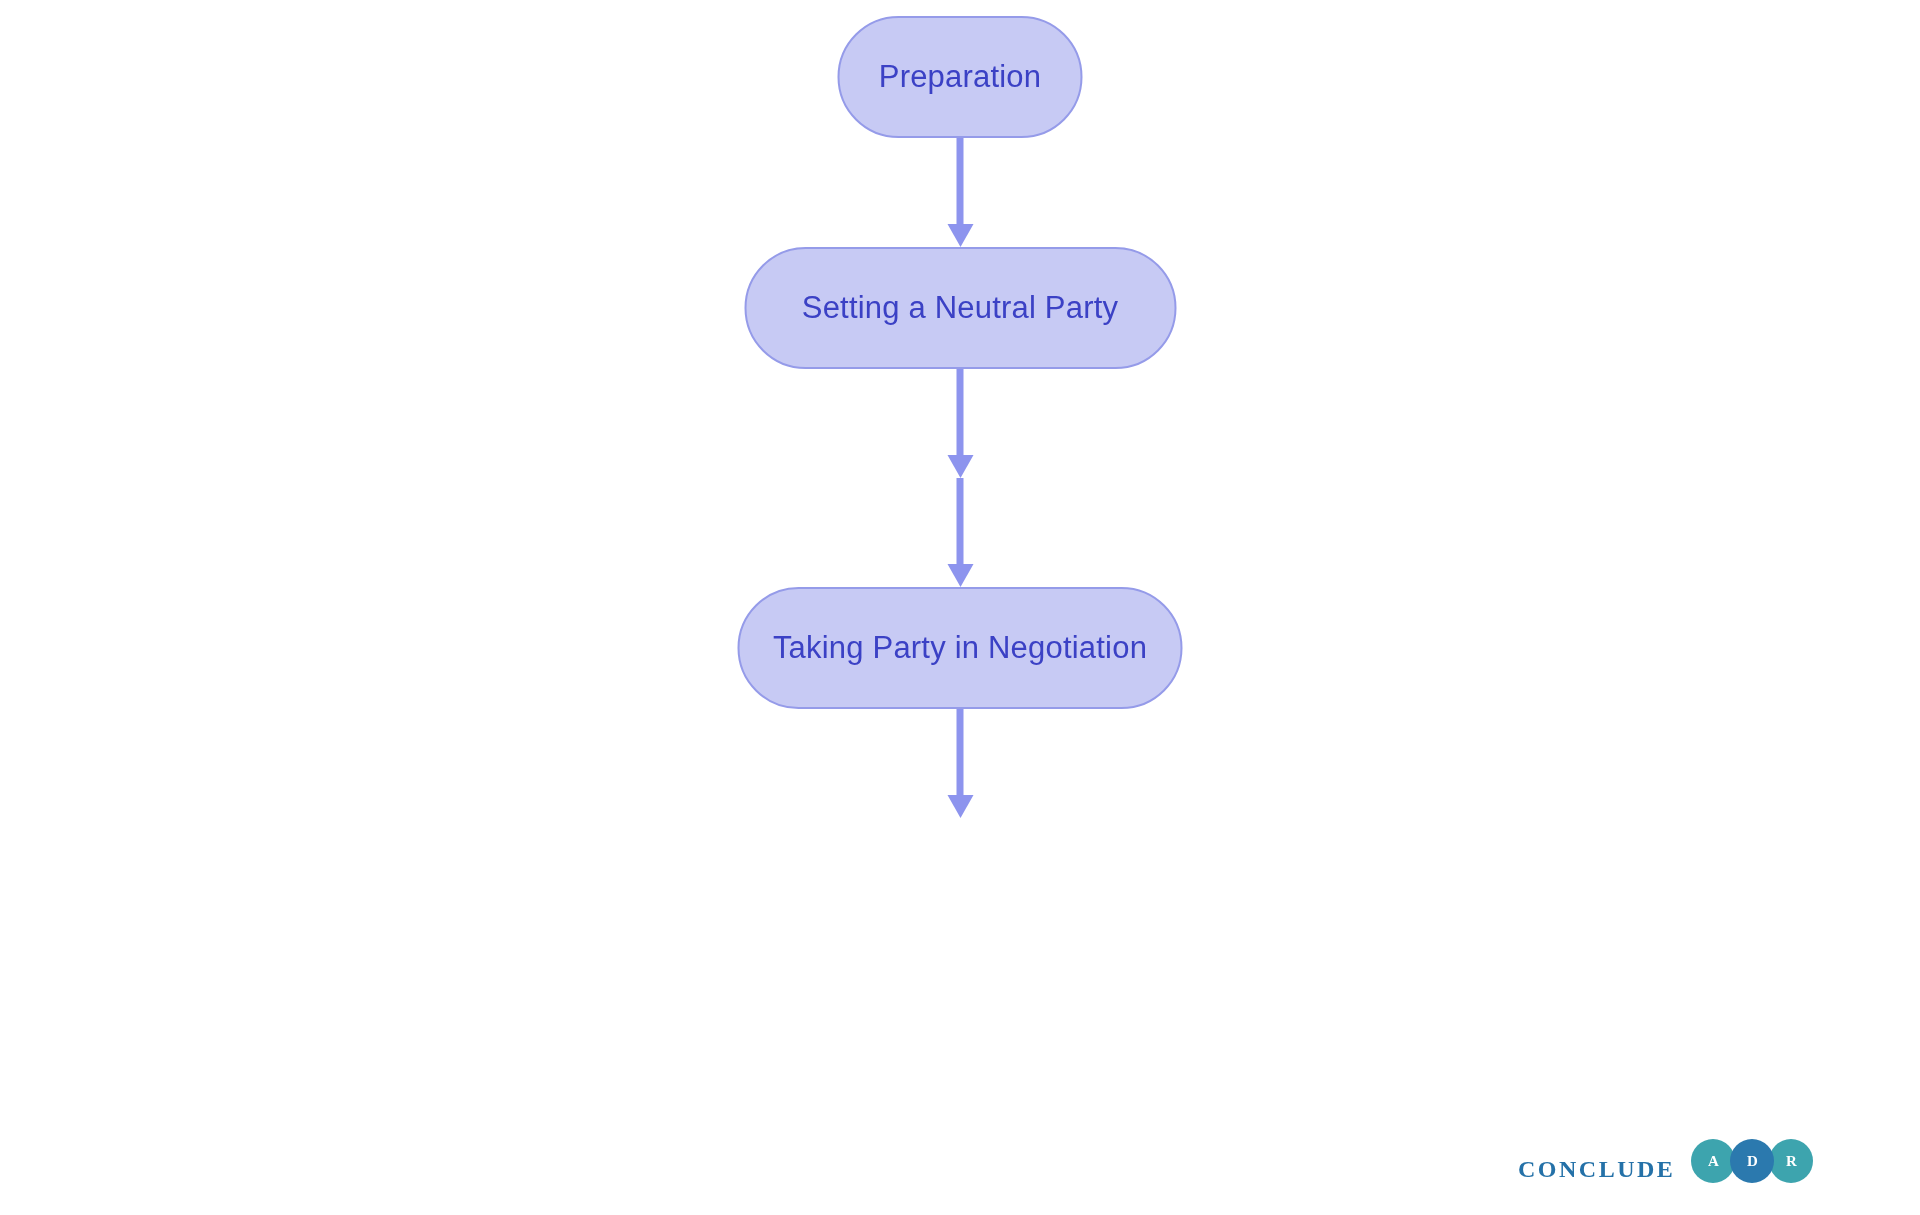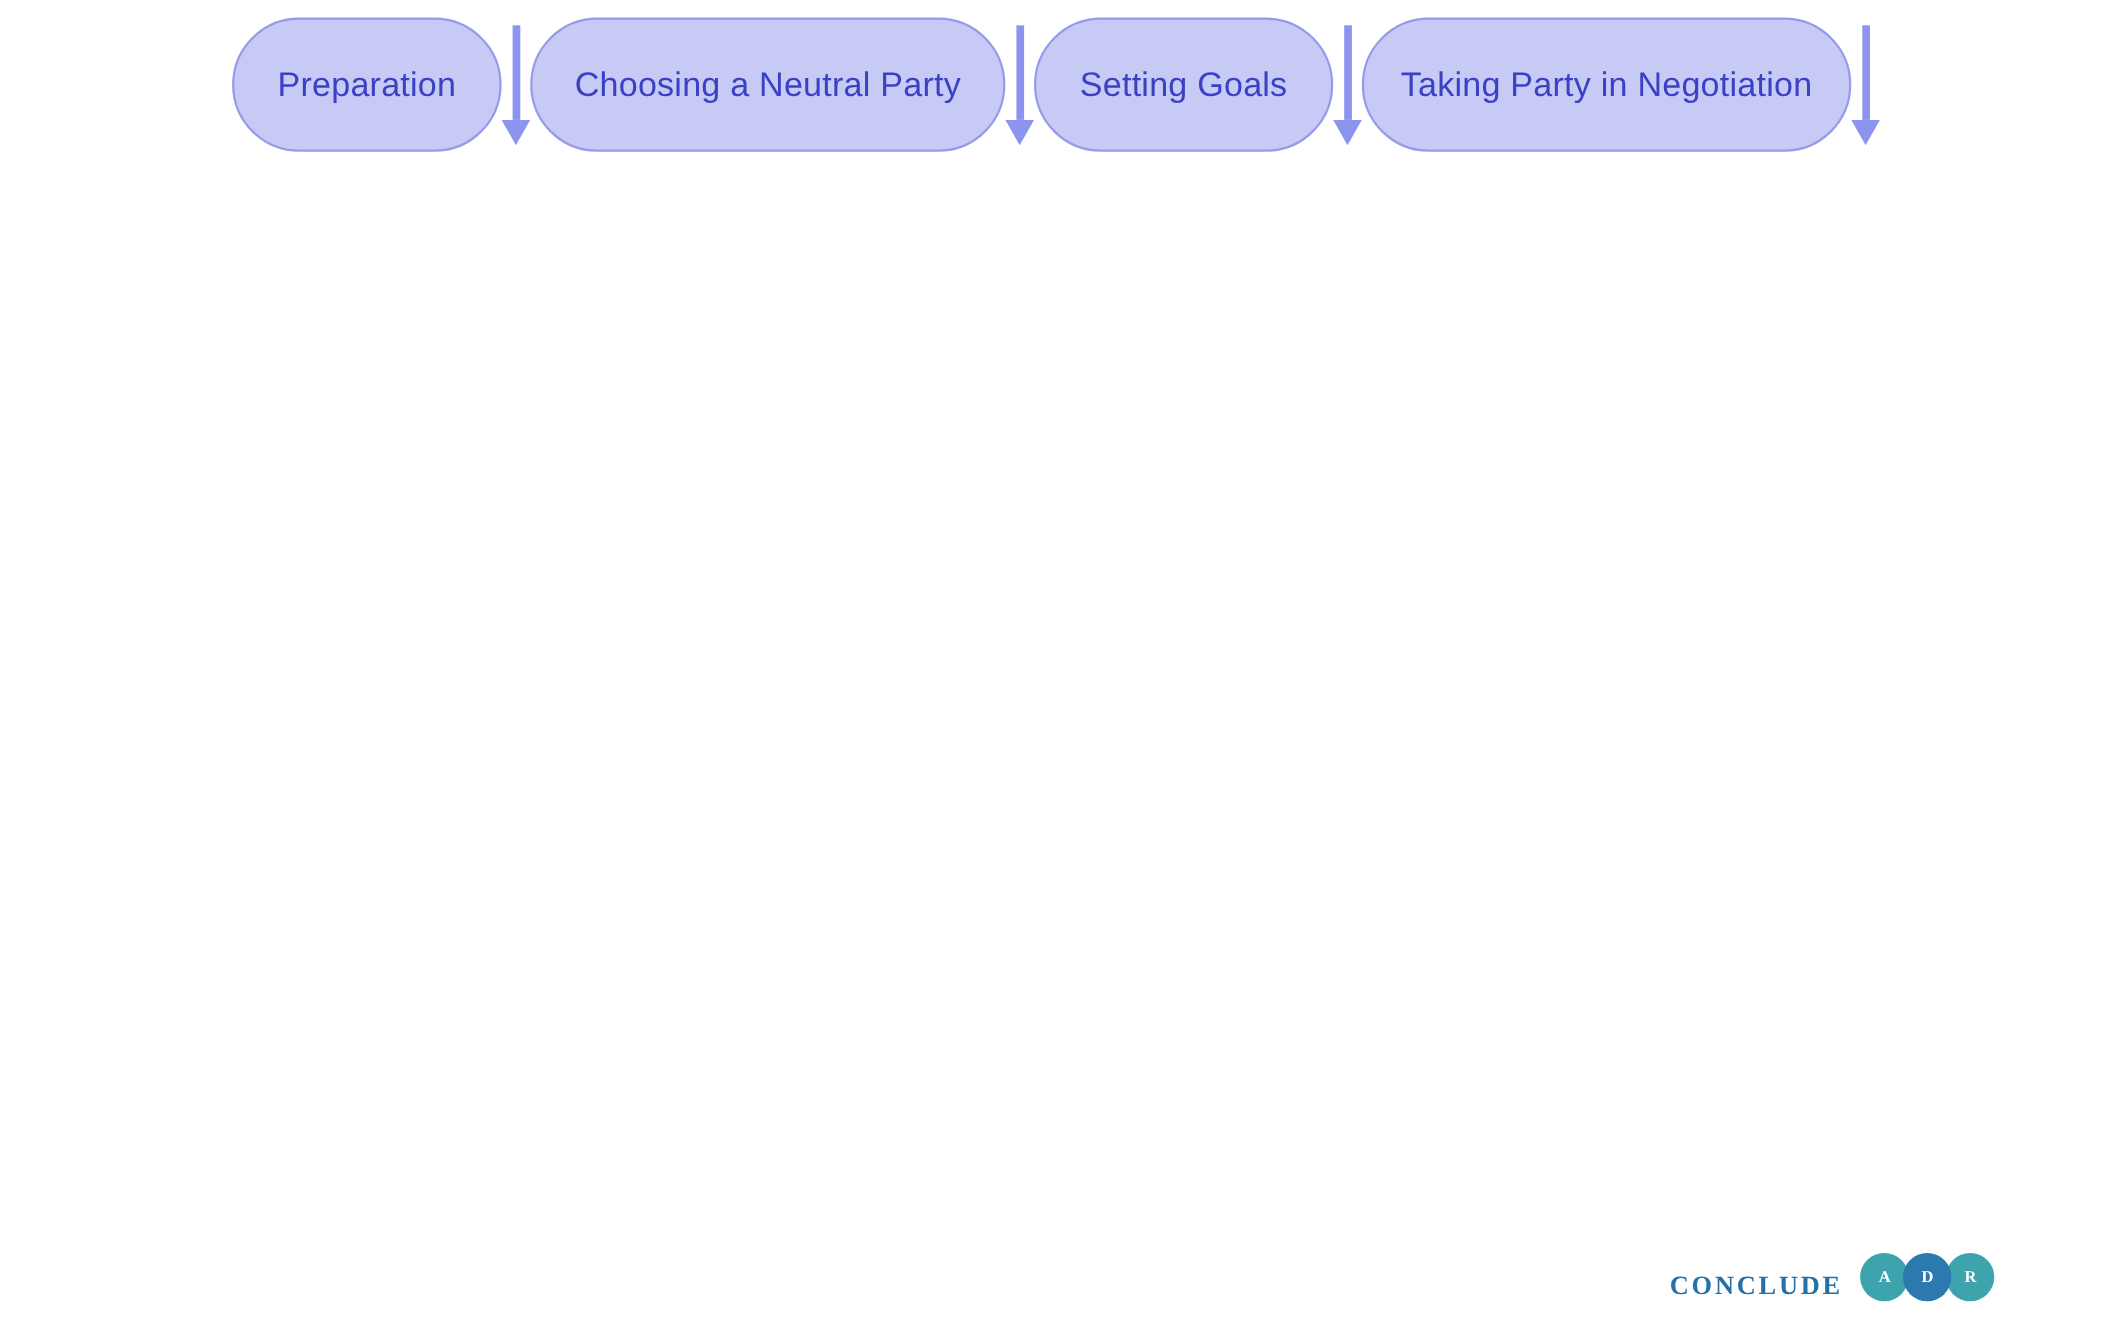--- a/index.html
+++ b/index.html
@@ -7,21 +7,21 @@
     position:relative;
     width:1920px;height:1215px;
     background:var(--canvas-bg,#ffffff);
     overflow:hidden;
     font-family:"Liberation Sans", sans-serif;
   }
   .flow{
     position:absolute;
     left:50%;top:16px;
     transform:translateX(-50%);
-    display:flex;flex-direction:row;align-items:center;
+    display:flex;flex-direction:column;align-items:center;
   }
   .pill{
     height:122px;
     border-radius:61px;
     background:var(--node-fill,#c7caf4);
     border:2px solid var(--node-border,#959be9);
     color:var(--node-text,#3b41c5);
     display:flex;align-items:center;justify-content:center;
     font-size:31px;
     letter-spacing:0.2px;
@@ -82,28 +82,27 @@
 
   <div class="flow">
 
     <div class="pill w1">Preparation</div>
 
     <div class="arrow">
       <div class="shaft"></div>
       <div class="head"></div>
     </div>
 
-    <div class="pill w2">Choosing a Neutral Party</div>
+    <div class="pill w2">Setting a Neutral Party</div>
 
     <div class="arrow">
       <div class="shaft"></div>
       <div class="head"></div>
     </div>
 
-    <div class="pill w3">Setting Goals</div>
 
     <div class="arrow">
       <div class="shaft"></div>
       <div class="head"></div>
     </div>
 
     <div class="pill w4">Taking Party in Negotiation</div>
 
     <div class="arrow">
       <div class="shaft"></div>

